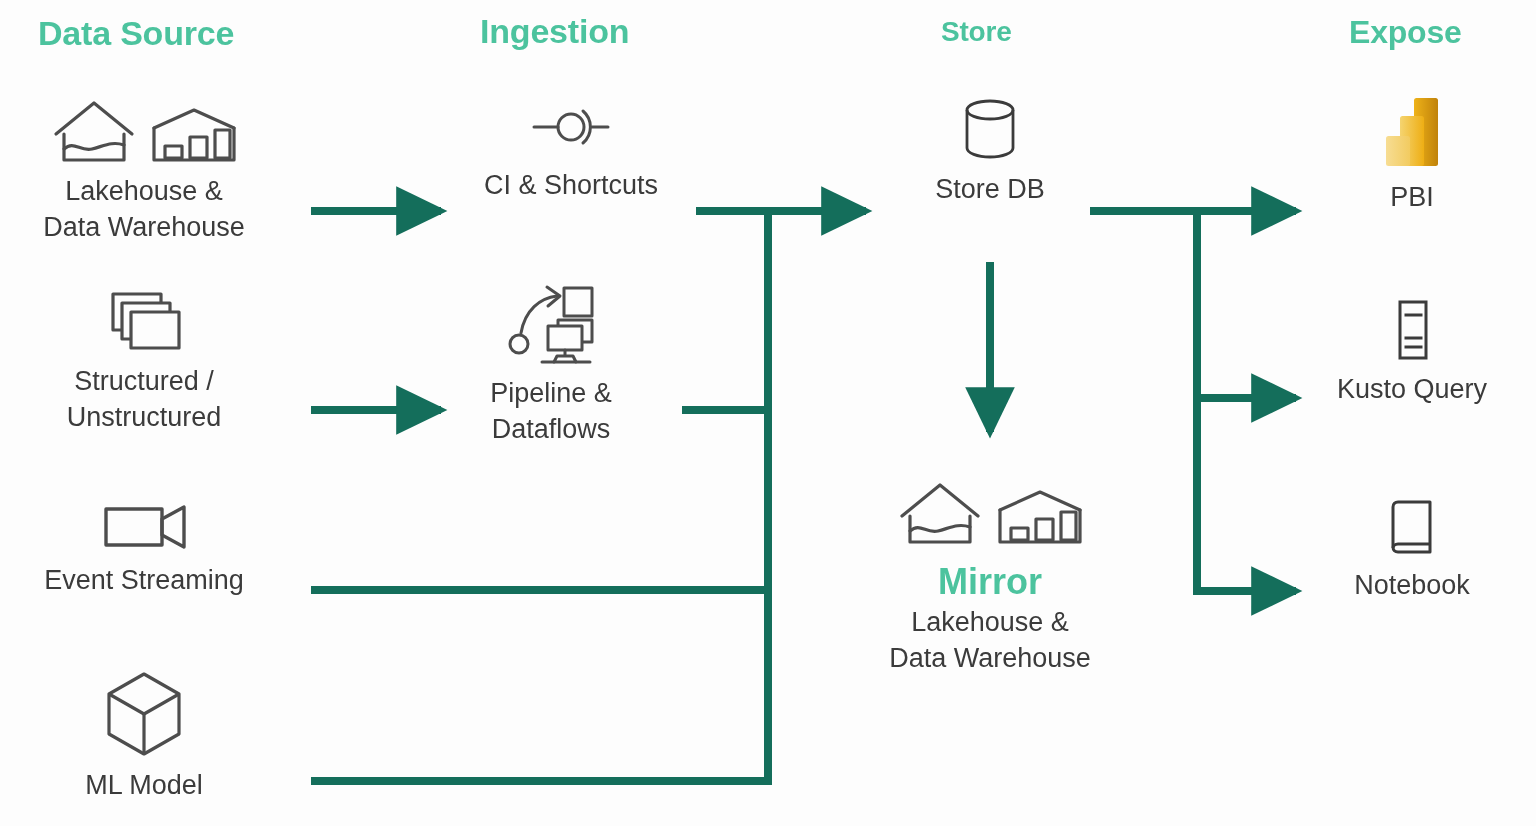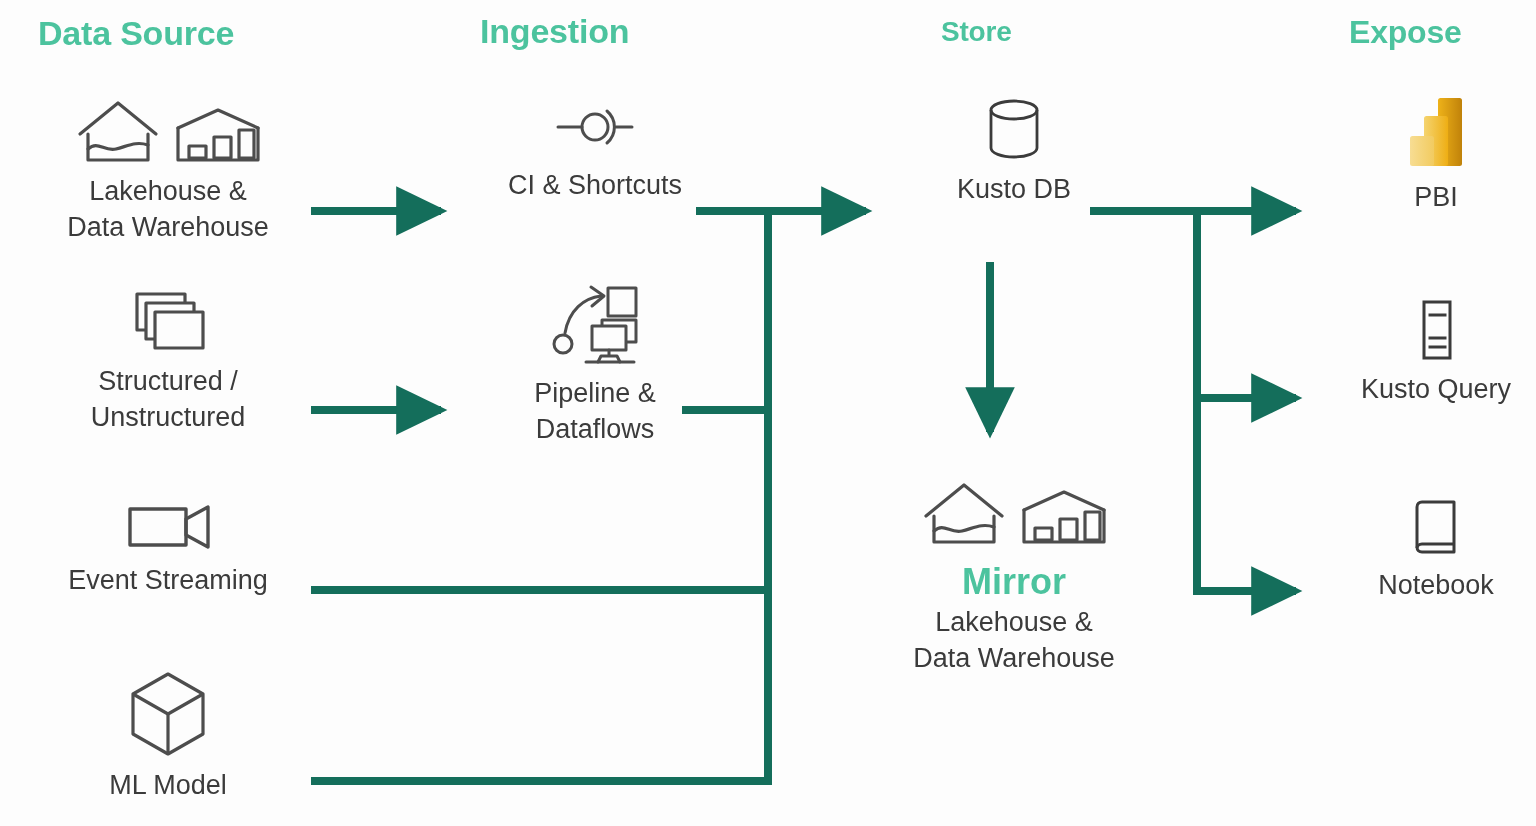--- a/index.html
+++ b/index.html
@@ -28,21 +28,20 @@
     letter-spacing: -0.2px;
   }
 
   
   .node {
     position: absolute;
     display: flex;
     flex-direction: column;
     align-items: center;
     text-align: center;
-    padding-left: 24px;
   }
   .node-icon {
     display: block;
     line-height: 0;
   }
   .node-label {
     color: #3b3b3b;
     font-size: 27px;
     line-height: 1.32;
     white-space: pre-line;
@@ -143,21 +142,21 @@
       <svg width="86" height="62" viewBox="0 0 86 62" fill="none" stroke="#4d4d4d" stroke-width="3" stroke-linecap="round">
         <line x1="6" y1="31" x2="30" y2="31"></line>
         <line x1="64" y1="31" x2="80" y2="31"></line>
         <circle cx="43" cy="31" r="13"></circle>
         <path d="M55,15 A21,21 0 0 1 55,47"></path>
       </svg>
     </span>
     <div class="node-label">CI &amp; Shortcuts</div>
   </div>
 
-  <div class="node" style="left:430px; top:282px; width:282px;">
+  <div class="node" style="left:410px; top:282px; width:282px;">
     <span class="node-icon">
       <svg width="98" height="84" viewBox="0 0 98 84" fill="none" stroke="#4d4d4d" stroke-width="3" stroke-linejoin="round" stroke-linecap="round">
 
         <circle cx="17" cy="62" r="9"></circle>
 
         <path d="M19,51 C23,28 38,16 55,14"></path>
         <polyline points="45,5 58,14 46,24"></polyline>
 
         <rect x="62" y="6" width="28" height="28"></rect>
 
@@ -177,21 +176,21 @@
 
   <div class="node" style="left:870px; top:96px; width:240px;">
     <span class="node-icon">
       <svg width="66" height="66" viewBox="0 0 66 66" fill="none" stroke="#3b3b3b" stroke-width="2.8">
         <ellipse cx="33" cy="14" rx="23" ry="9"></ellipse>
         <path d="M10,14 L10,52"></path>
         <path d="M56,14 L56,52"></path>
         <path d="M10,52 A23,9 0 0 0 56,52"></path>
       </svg>
     </span>
-    <div class="node-label">Kusto DB</div>
+    <div class="node-label">Store DB</div>
   </div>
 
   <div class="node" style="left:850px; top:474px; width:280px;">
     <span class="node-icon">
       <svg width="196" height="72" viewBox="0 0 196 72" fill="none" stroke="#4d4d4d" stroke-width="3.2" stroke-linejoin="round" stroke-linecap="round">
         <polyline points="10,42 48,11 86,42"></polyline>
         <path d="M18,42 L18,68 L78,68 L78,42"></path>
         <path d="M18,57 C28,48 34,60 46,57 C58,54 66,49 78,53"></path>
         <polyline points="108,36 148,18 188,36"></polyline>
         <path d="M108,36 L108,68 L188,68 L188,36"></path>

